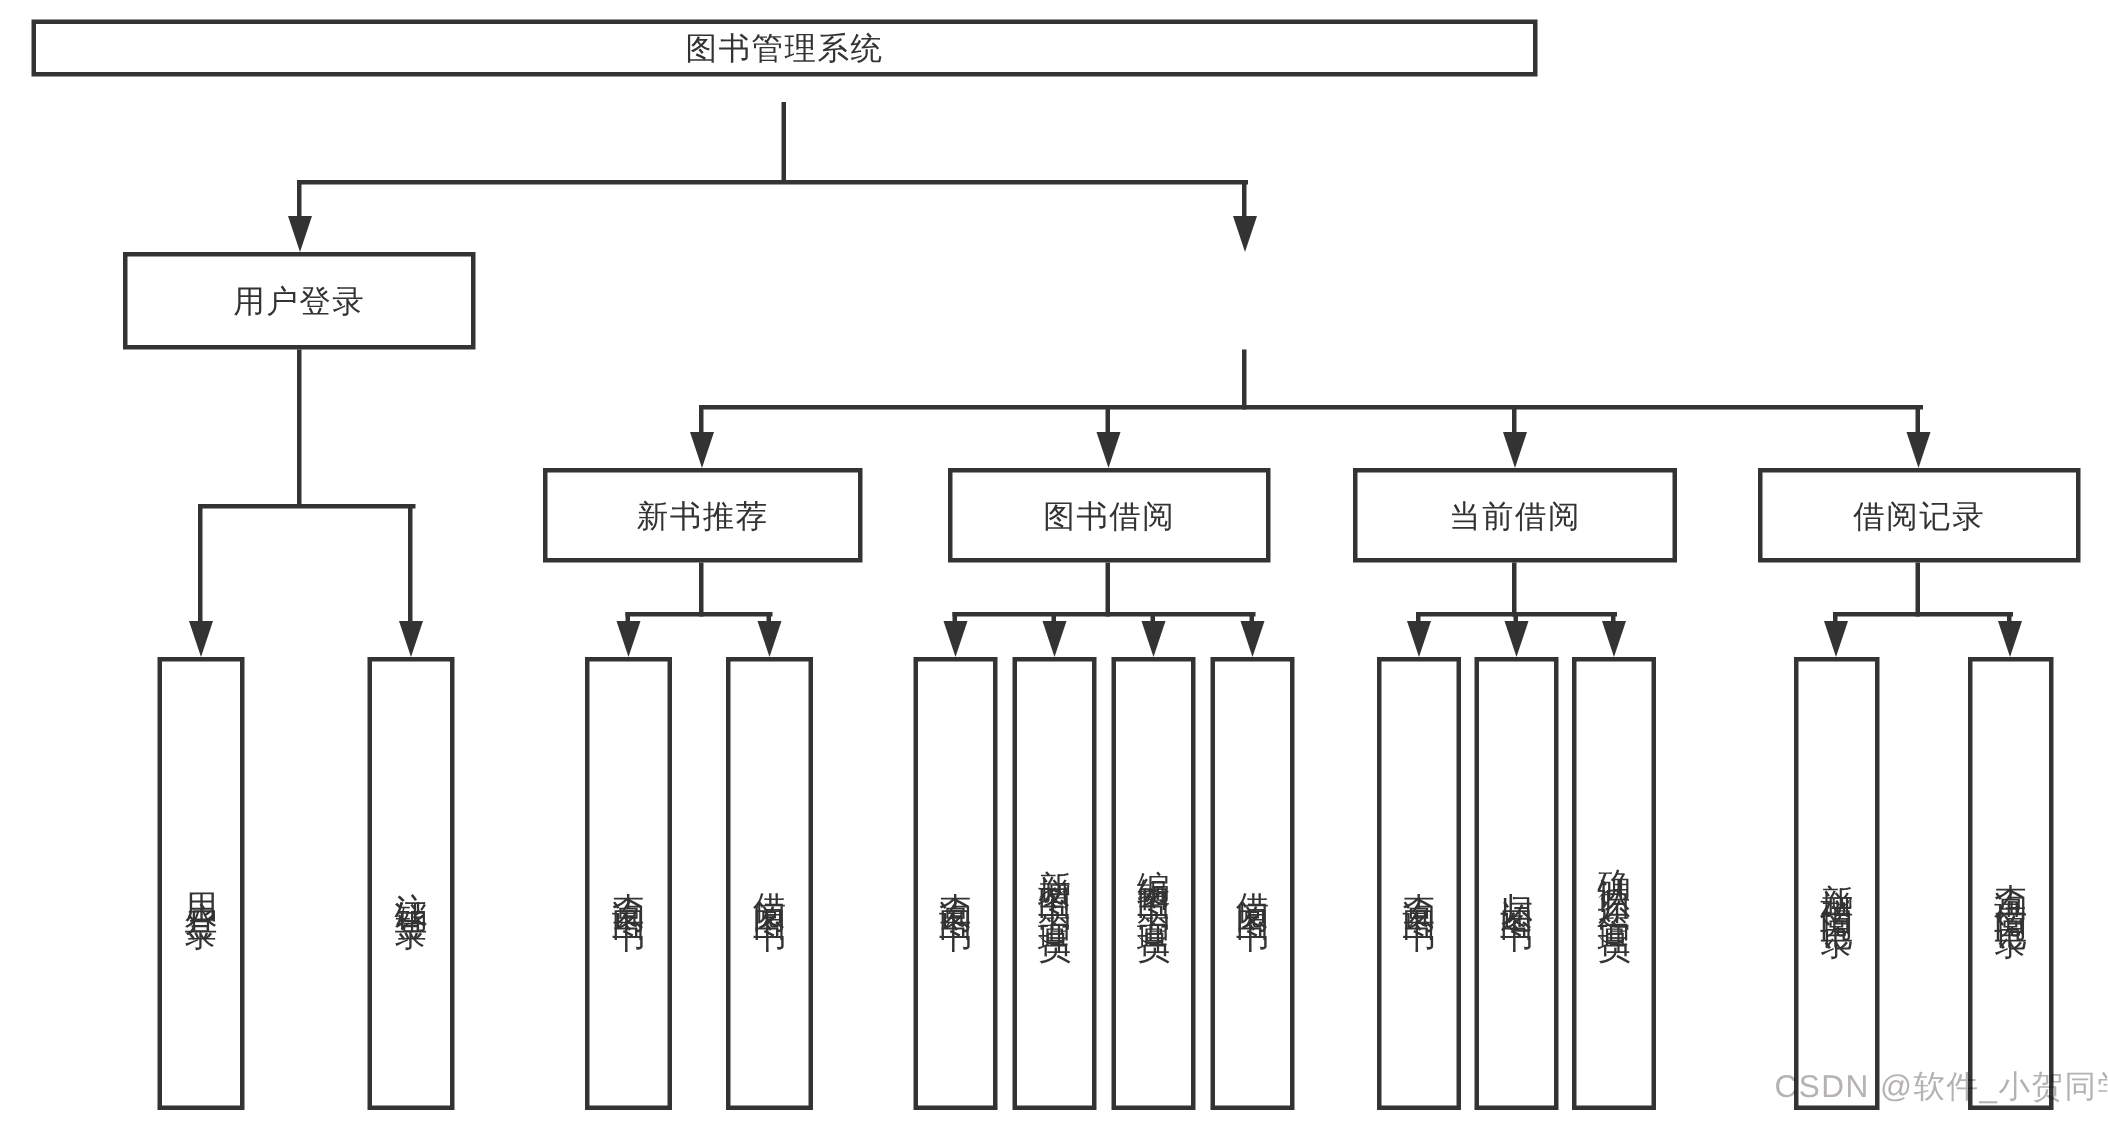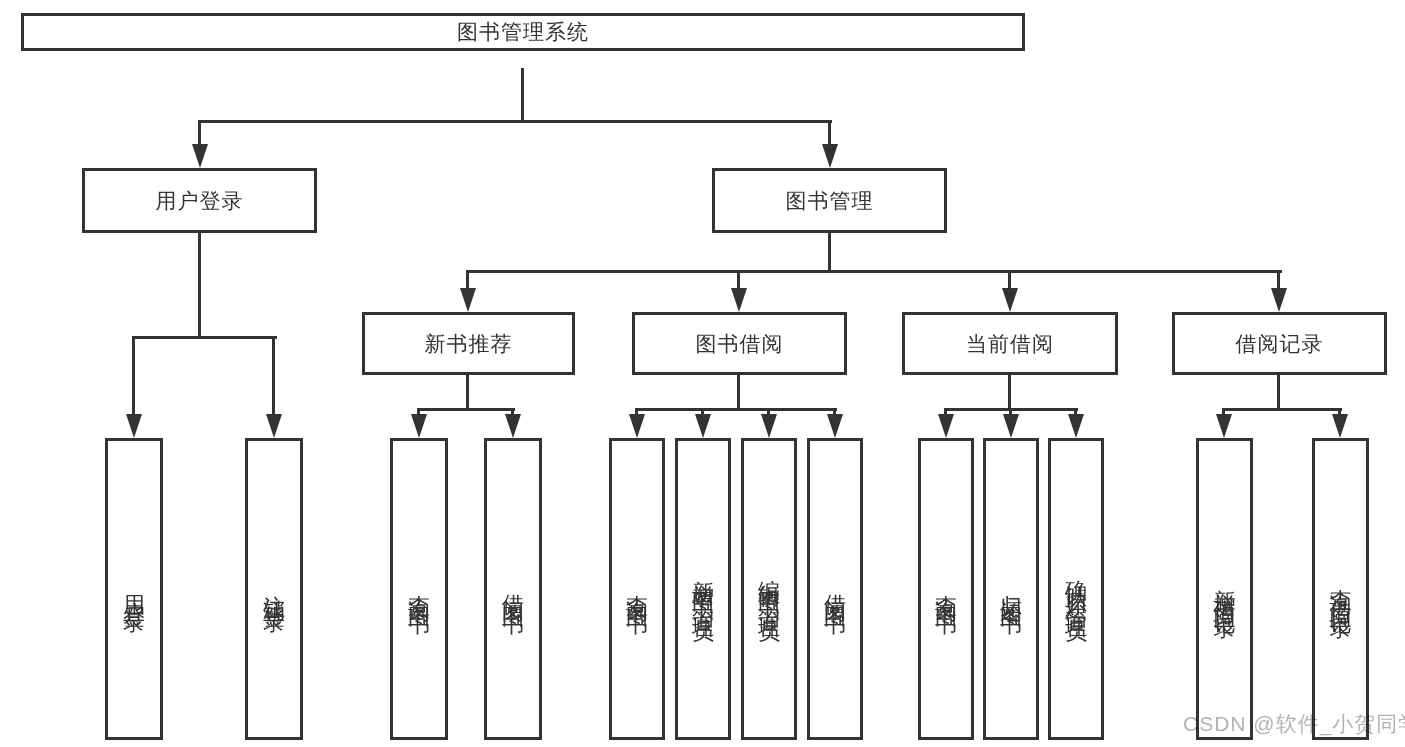--- a/index.html
+++ b/index.html
@@ -44,23 +44,20 @@
 
   <div class="vl" style="left:521px;top:68px;height:52px"></div>
   <div class="hl" style="left:198px;top:120px;width:634px"></div>
   <div class="vl" style="left:198px;top:120px;height:28px"></div>
   <div class="ah" style="left:192px;top:144px"></div>
   <div class="vl" style="left:828px;top:120px;height:28px"></div>
   <div class="ah" style="left:822px;top:144px"></div>
 
   <div class="box h" style="left:82px;top:168px;width:235px;height:65px">
     <span>用户登录</span>
-  </div>
-  <div class="box h" style="left:712px;top:168px;width:235px;height:65px">
-    <span>图书管理</span>
   </div>
 
   <div class="vl" style="left:198px;top:233px;height:103px"></div>
   <div class="hl" style="left:132px;top:336px;width:145px"></div>
   <div class="vl" style="left:132px;top:336px;height:82px"></div>
   <div class="ah" style="left:126px;top:414px"></div>
   <div class="vl" style="left:272px;top:336px;height:82px"></div>
   <div class="ah" style="left:266px;top:414px"></div>
 
   <div class="vl" style="left:828px;top:233px;height:40px"></div>

